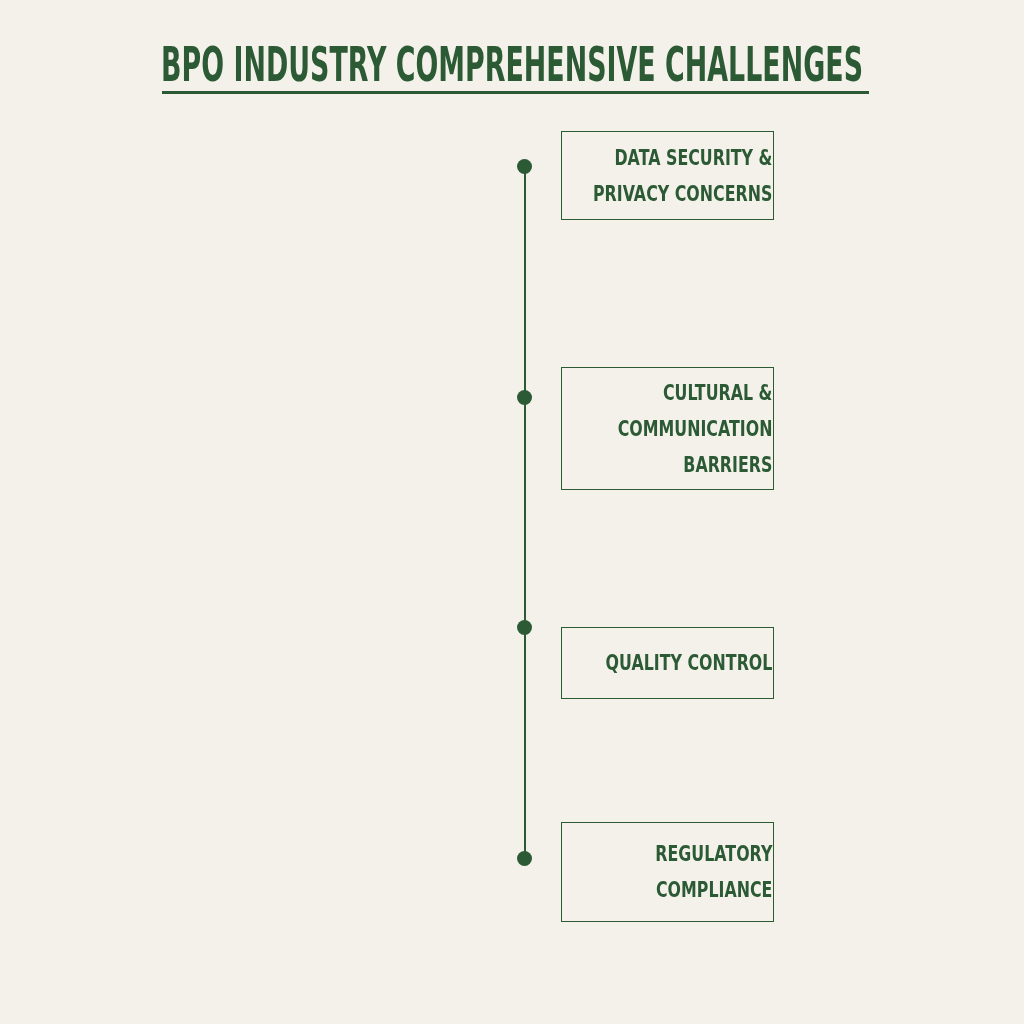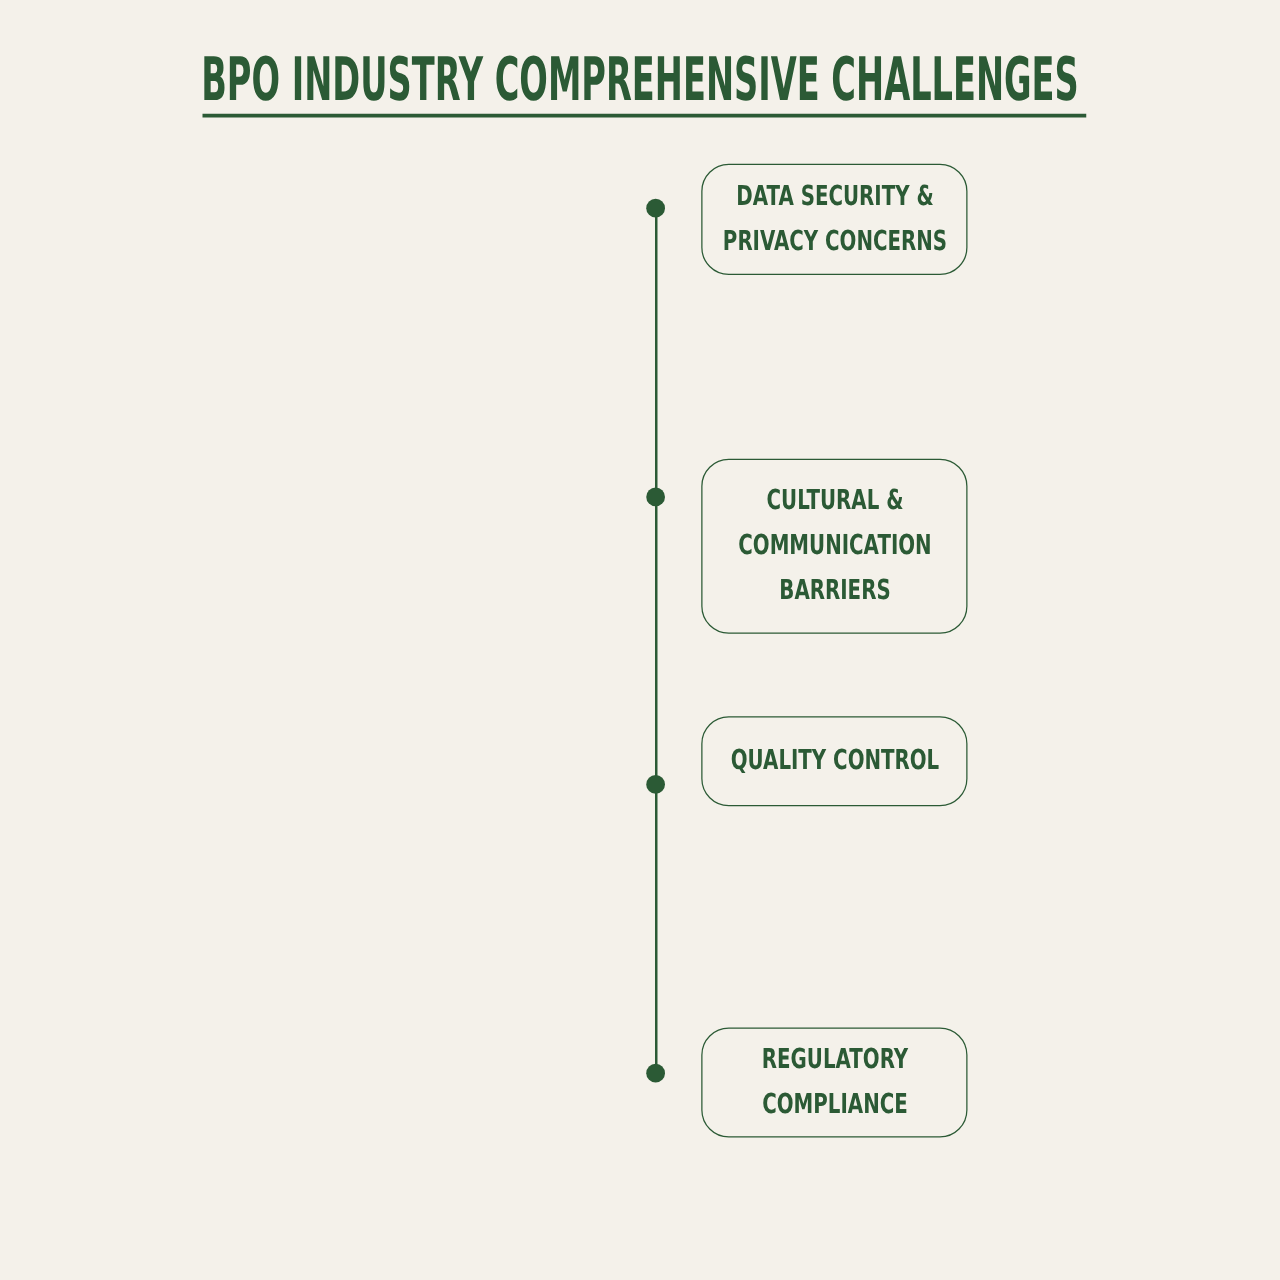--- a/index.html
+++ b/index.html
@@ -57,26 +57,26 @@
       height: 15px;
       border-radius: 50%;
       background: #2b5a35;
       left: 517px;
     }
     .box {
       position: absolute;
       left: 561px;
       width: 213px;
       border: 1.5px solid #2b5a35;
-      border-radius: 22px;
+      border-radius: 0;
       box-sizing: border-box;
       display: flex;
       align-items: center;
       justify-content: center;
-      text-align: center;
+      text-align: right;
     }
     .box-label {
       color: #2b5a35;
       font-family: "DejaVu Sans", sans-serif;
       font-weight: bold;
       font-size: 22px;
       line-height: 36px;
       white-space: pre-line;
       transform: scaleX(0.72);
       transform-origin: center;
@@ -98,26 +98,26 @@
 <div class="dot" style="top:159px;"></div>
 <div class="dot" style="top:390px;"></div>
 <div class="dot" style="top:620px;"></div>
 <div class="dot" style="top:851px;"></div>
 
 <div class="box" style="top:131px; height:89px;">
   <span class="box-label">DATA SECURITY &amp;
 PRIVACY CONCERNS</span>
 </div>
 
-<div class="box" style="top:367px; height:140px;">
+<div class="box" style="top:367px; height:123px;">
   <span class="box-label">CULTURAL &amp;
 COMMUNICATION
 BARRIERS</span>
 </div>
 
-<div class="box" style="top:573px; height:72px;">
+<div class="box" style="top:627px; height:72px;">
   <span class="box-label">QUALITY CONTROL</span>
 </div>
 
-<div class="box" style="top:822px; height:88px;">
+<div class="box" style="top:822px; height:100px;">
   <span class="box-label">REGULATORY
 COMPLIANCE</span>
 </div>
 
 </body></html>

